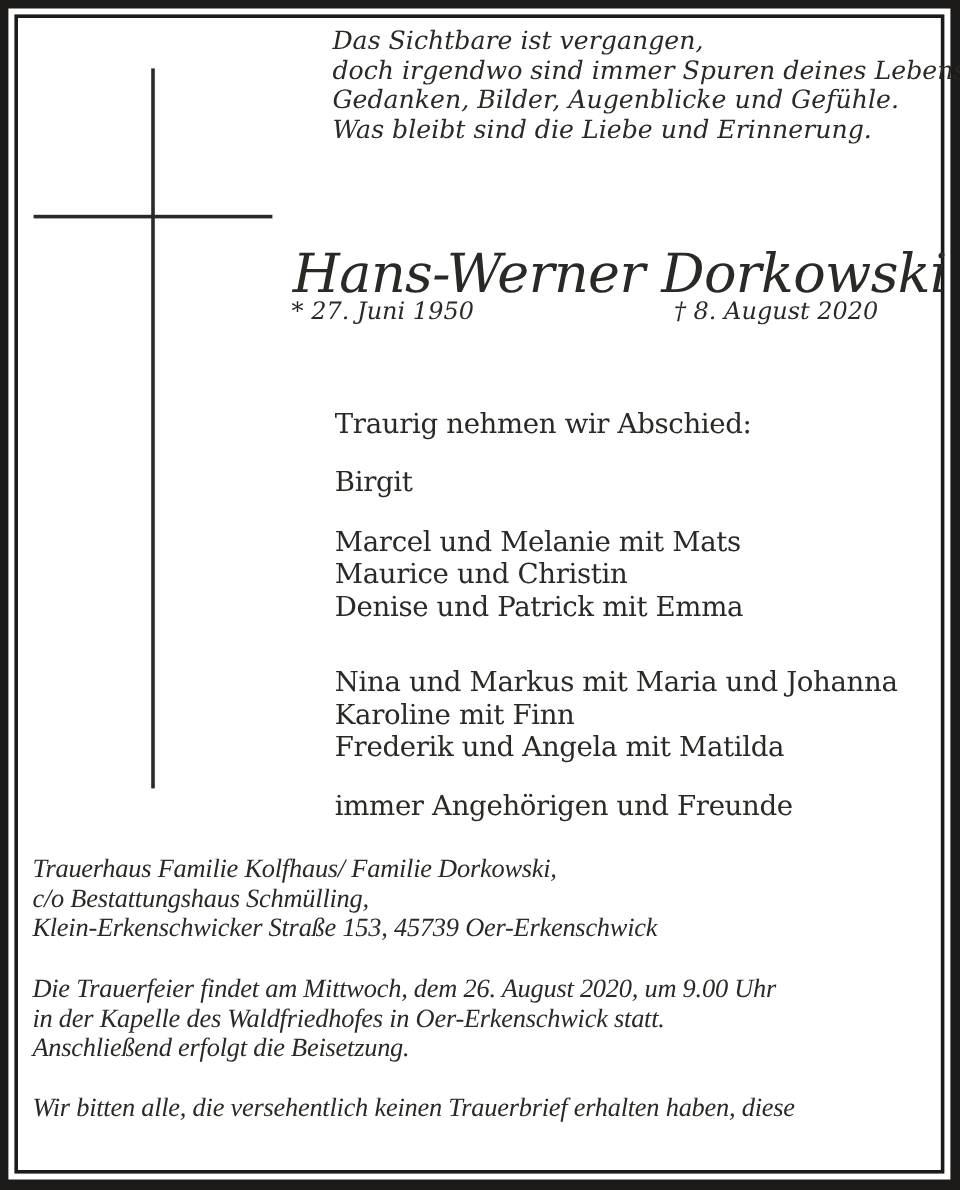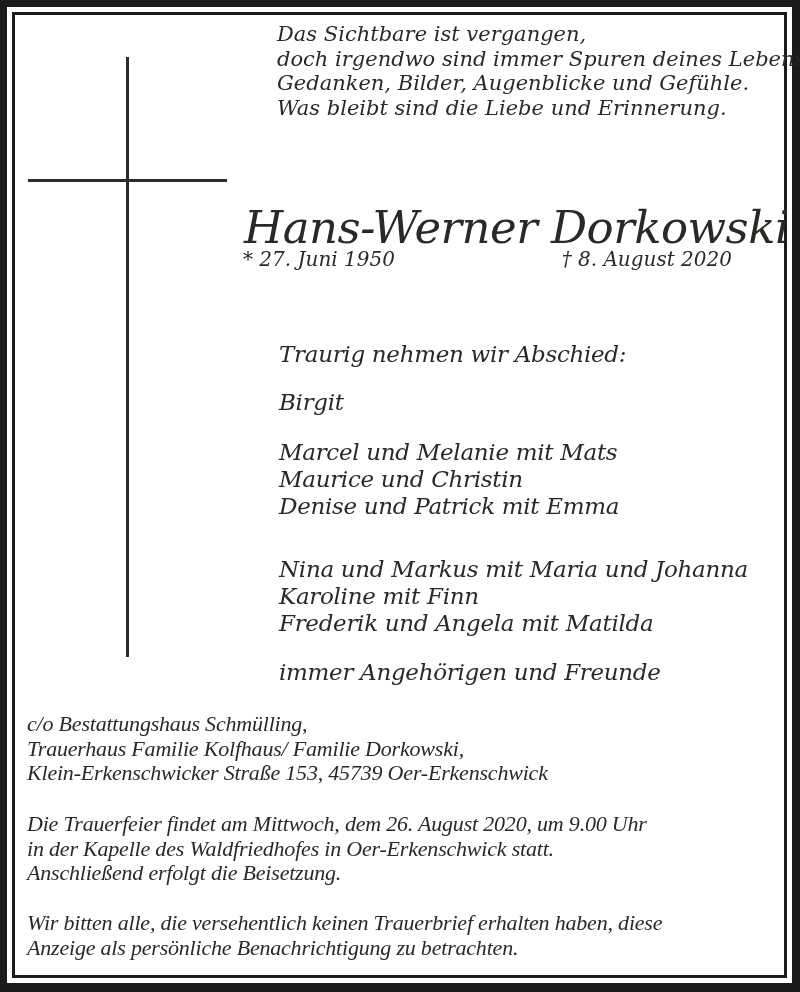--- a/index.html
+++ b/index.html
@@ -86,21 +86,20 @@
     font-style: italic;
     font-size: 20px;
     line-height: 25px;
     white-space: nowrap;
   }
   
   .mourners {
     position: absolute;
     left: 279px;
     top: 341px;
-    font-style: italic;
     font-size: 23px;
     line-height: 27px;
     letter-spacing: -0.3px;
     white-space: nowrap;
   }
   .mourners .spouse      { margin-top: 21px; }
   .mourners .group-a     { margin-top: 23px; }
   .mourners .group-b     { margin-top: 36px; }
   .mourners .all-line    { margin-top: 22px; }
   
@@ -157,27 +156,26 @@
     <div>Nina und Markus mit Maria und Johanna</div>
     <div>Karoline mit Finn</div>
     <div>Frederik und Angela mit Matilda</div>
   </div>
   <div class="all-line">
     <div>immer Angehörigen und Freunde</div>
   </div>
 </div>
 
 <div class="footer-block address-block">
+  <div>Trauerhaus Familie Kolfhaus/ Familie Dorkowski,</div>
   <div>c/o Bestattungshaus Schmülling,</div>
-  <div>Trauerhaus Familie Kolfhaus/ Familie Dorkowski,</div>
   <div>Klein-Erkenschwicker Straße 153, 45739 Oer-Erkenschwick</div>
 </div>
 
 <div class="footer-block service-block">
   <div>Die Trauerfeier findet am Mittwoch, dem 26. August 2020, um 9.00 Uhr</div>
   <div>in der Kapelle des Waldfriedhofes in Oer-Erkenschwick statt.</div>
   <div>Anschließend erfolgt die Beisetzung.</div>
 </div>
 
 <div class="footer-block notice-block">
   <div>Wir bitten alle, die versehentlich keinen Trauerbrief erhalten haben, diese</div>
-  <div>Anzeige als persönliche Benachrichtigung zu betrachten.</div>
 </div>
 
 </body></html>

